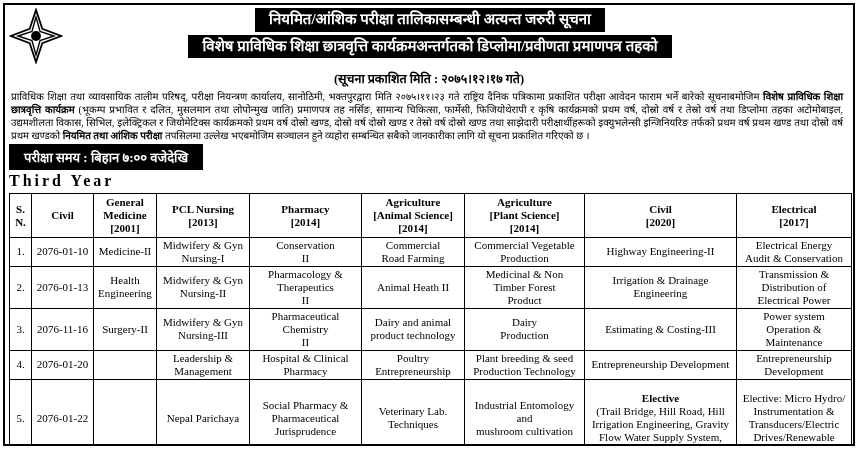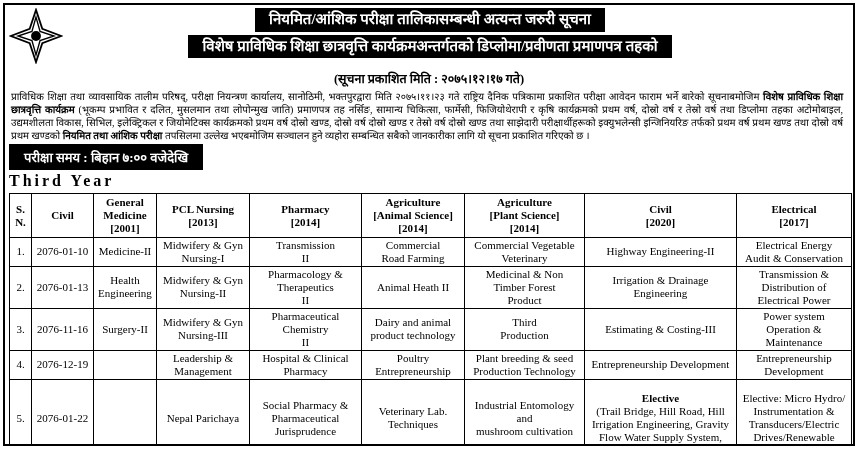--- a/index.html
+++ b/index.html
@@ -105,26 +105,26 @@
 [2017]</th>
           </tr>
       </thead>
       <tbody id="body-rows">
           <tr>
             <td>1.</td>
             <td>2076-01-10</td>
             <td>Medicine-II</td>
             <td>Midwifery &amp; Gyn
 Nursing-I</td>
-            <td>Transmission
+            <td>Conservation
 II</td>
             <td>Commercial
 Road Farming</td>
             <td>Commercial Vegetable
-Veterinary</td>
+Production</td>
             <td>Highway Engineering-II</td>
             <td>Electrical Energy
 Audit &amp; Conservation</td>
           </tr>
           <tr>
             <td>2.</td>
             <td>2076-01-13</td>
             <td>Health
 Engineering</td>
             <td>Midwifery &amp; Gyn
@@ -146,30 +146,30 @@
             <td>3.</td>
             <td>2076-11-16</td>
             <td>Surgery-II</td>
             <td>Midwifery &amp; Gyn
 Nursing-III</td>
             <td>Pharmaceutical
 Chemistry
 II</td>
             <td>Dairy and animal
 product technology</td>
-            <td>Third
+            <td>Dairy
 Production</td>
             <td>Estimating &amp; Costing-III</td>
             <td>Power system
 Operation &amp;
 Maintenance</td>
           </tr>
           <tr>
             <td>4.</td>
-            <td>2076-12-19</td>
+            <td>2076-01-20</td>
             <td></td>
             <td>Leadership &amp;
 Management</td>
             <td>Hospital &amp; Clinical
 Pharmacy</td>
             <td>Poultry
 Entrepreneurship</td>
             <td>Plant breeding &amp; seed
 Production Technology</td>
             <td>Entrepreneurship Development</td>

